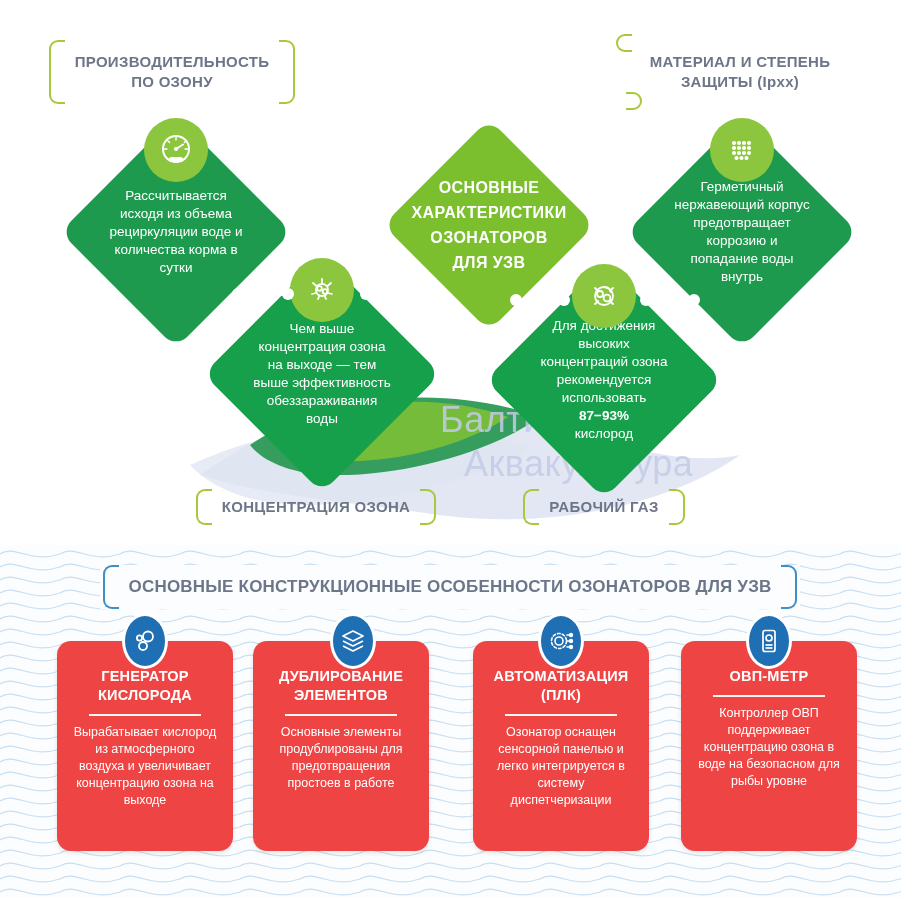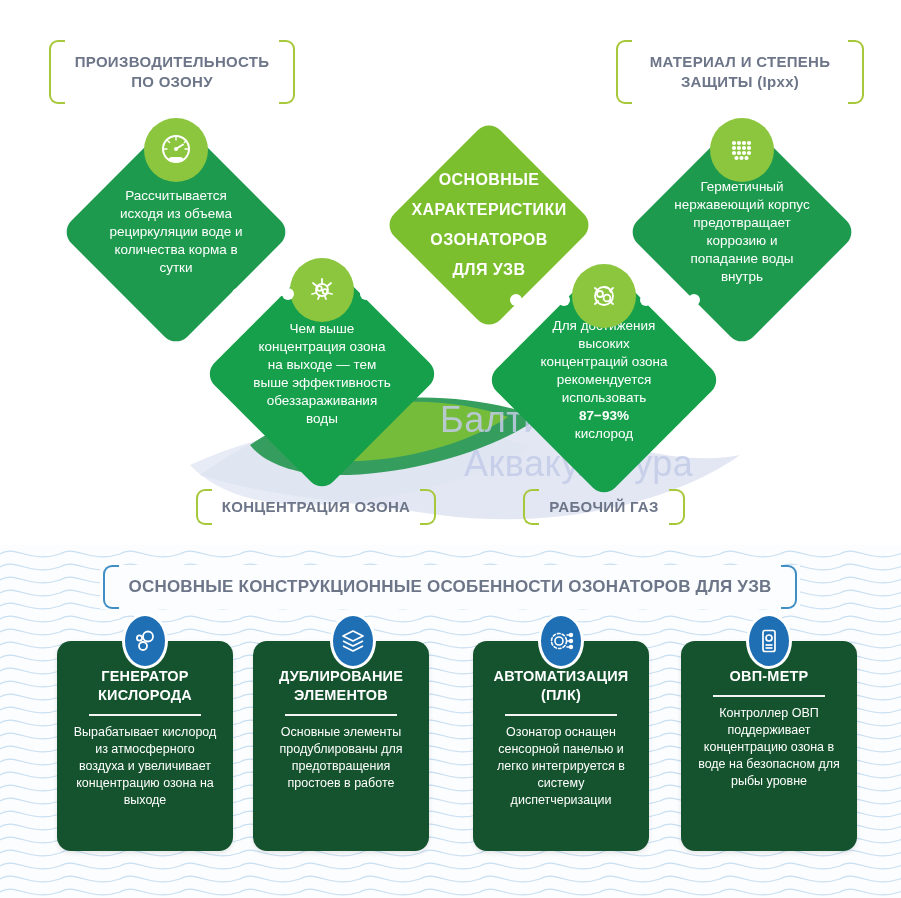--- a/index.html
+++ b/index.html
@@ -42,36 +42,36 @@
   
   .diamond{position:absolute;}
   .dshape{position:absolute;left:0;top:0;width:100%;height:100%;
           transform:rotate(45deg);border-radius:16px;}
   .d-dark .dshape{background:#1d9a4e;}
   .d-dark2 .dshape{background:#17a04c;}
   .d-light .dshape{background:#7cbf2e;}
   .dtext{position:absolute;left:0;top:0;width:100%;height:100%;
          display:flex;align-items:center;justify-content:center;text-align:center;
          color:#ffffff;font-size:13.5px;line-height:18px;padding:0 14px;box-sizing:border-box;}
-  .dtext.big{font-size:16px;line-height:30px;font-weight:bold;letter-spacing:.4px;}
+  .dtext.big{font-size:16px;line-height:25px;font-weight:bold;letter-spacing:.4px;}
   .dtext b{font-weight:bold;}
 
   .dicon{position:absolute;border-radius:50%;background:#8cc63f;
          display:flex;align-items:center;justify-content:center;z-index:6;}
   .dicon.lime{background:#8cc63f;}
 
   .conn{position:absolute;width:12px;height:12px;border-radius:50%;background:#ffffff;z-index:7;}
   .connline{position:absolute;height:2px;background:#ffffff;z-index:5;}
 
   
   #bottom-area{position:absolute;left:0;top:545px;width:901px;height:353px;
                background:#fbfdff;overflow:hidden;}
   #waves{position:absolute;left:0;top:0;width:901px;height:353px;}
 
-  .bcard{position:absolute;width:176px;height:210px;background:#14532d;border-radius:14px;
+  .bcard{position:absolute;width:176px;height:210px;background:#ef4444;border-radius:14px;
          box-shadow:0 2px 5px rgba(0,0,0,.10);}
   .bcard .title{color:#ffffff;font-weight:bold;text-align:center;font-size:14.5px;line-height:19px;
                 padding:26px 10px 0;letter-spacing:.2px;}
   .bcard .rule{width:112px;height:2px;background:#ffffff;margin:9px auto 8px;opacity:.95;}
   .bcard .body{color:#ffffff;text-align:center;font-size:12.5px;line-height:17px;padding:0 15px;}
   .bicon{position:absolute;width:46px;height:56px;border-radius:23px/28px;background:#1f6fb5;
          display:flex;align-items:center;justify-content:center;z-index:4;
          border:3px solid #ffffff;box-sizing:border-box;}
 </style>
 </head>
@@ -92,21 +92,21 @@
       <span>Балтийская</span>
       <span class="l2">Аквакультура</span>
     </div>
 
     <div class="brlabel" style="left:52px;top:40px;width:240px;height:64px;">
       <div class="brk l"></div>
       <div class="txt">ПРОИЗВОДИТЕЛЬНОСТЬ ПО ОЗОНУ</div>
       <div class="brk r"></div>
     </div>
 
-    <div class="brlabel" style="left:616px;top:40px;width:248px;height:64px;">
+    <div class="brlabel" style="left:616px;top:40px;width:248px;height:64px;flex-direction:column;">
       <div class="brk l"></div>
       <div class="txt">МАТЕРИАЛ И СТЕПЕНЬ ЗАЩИТЫ (Ipxx)</div>
       <div class="brk r"></div>
     </div>
 
     <div class="connline" style="left:238px;top:294px;width:50px;"></div>
     <div class="conn" style="left:232px;top:288px;"></div>
     <div class="conn" style="left:282px;top:288px;"></div>
 
     <div class="connline" style="left:366px;top:294px;width:48px;"></div>

